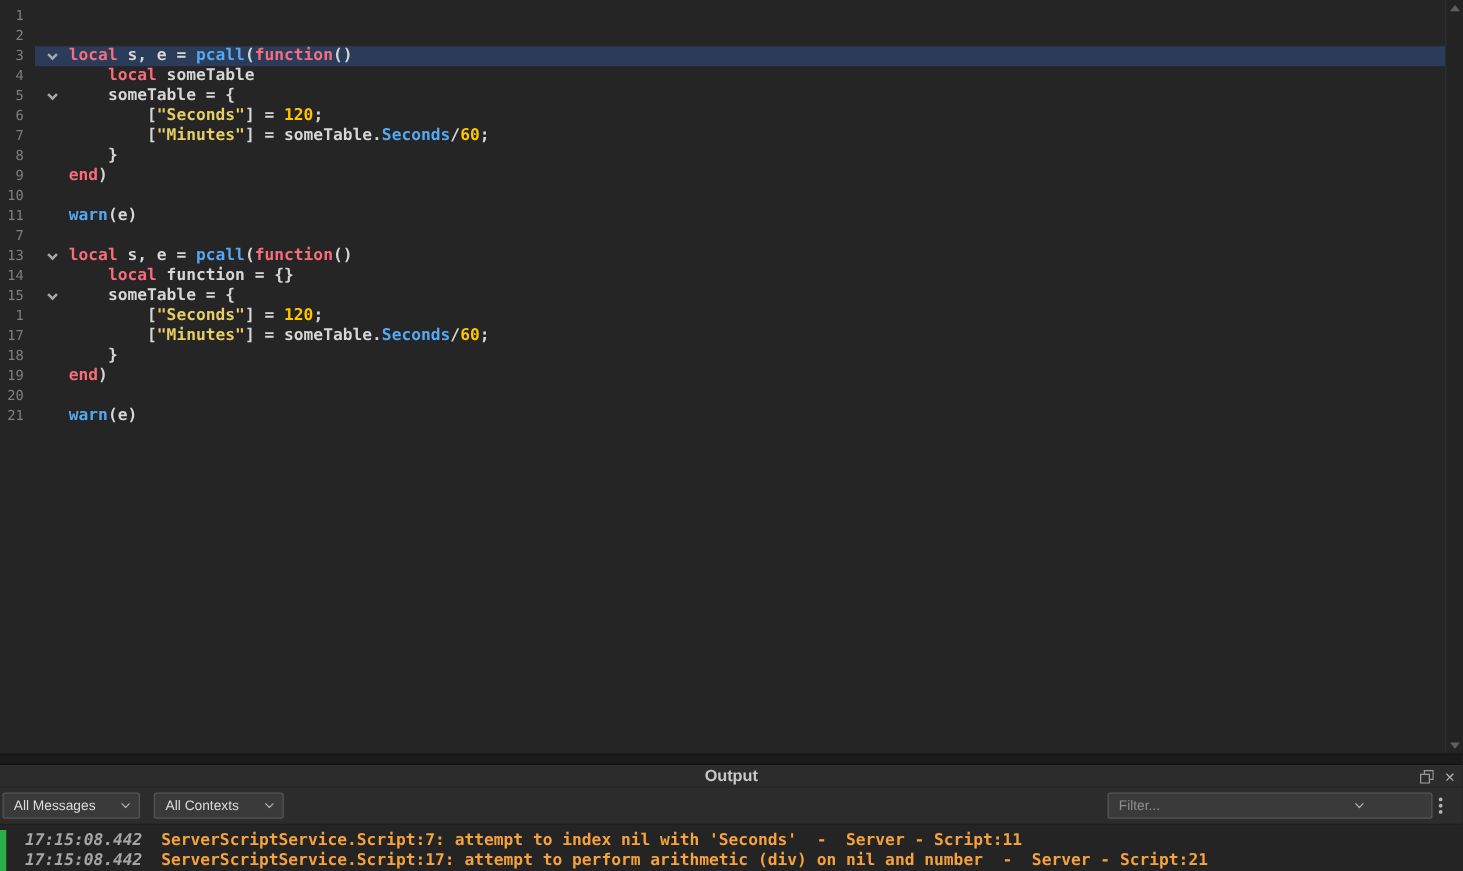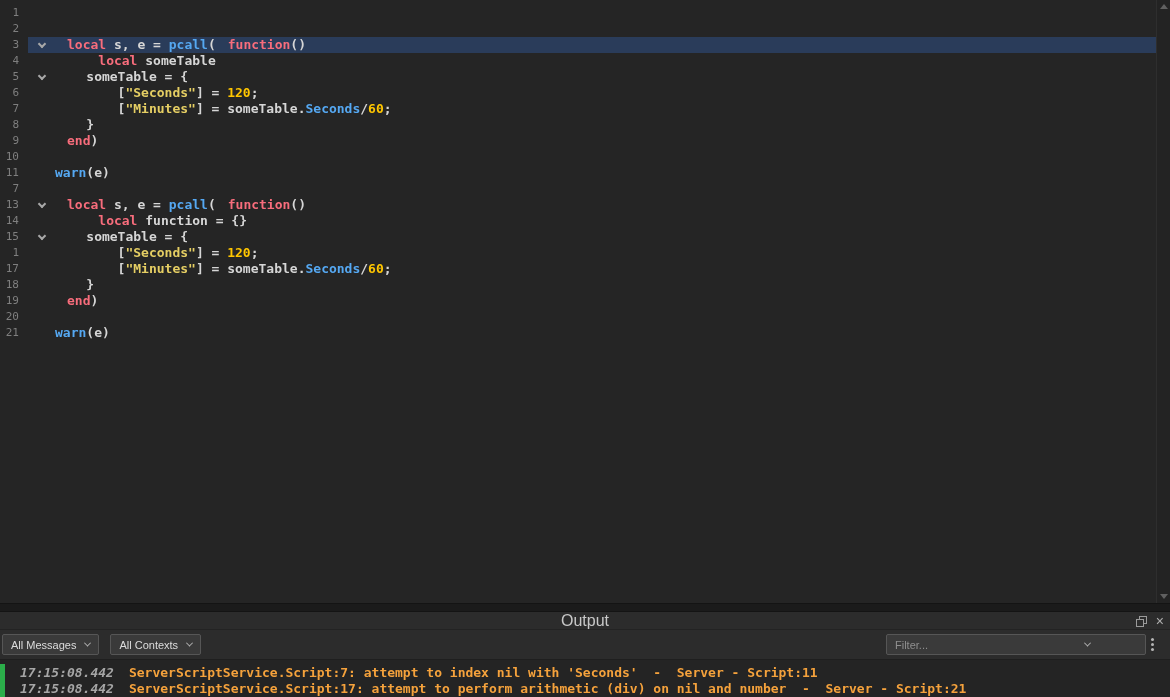--- a/index.html
+++ b/index.html
@@ -15,48 +15,48 @@
                font-family:"DejaVu Sans Mono", monospace; font-size:13px; font-weight:bold; }
   .code-line.active { background:var(--active-line-bg); }
   .ln { flex:none; width:28px; padding-right:9px; text-align:right;
         background:var(--editor-bg); color:var(--gutter-text);
         font-size:11px; font-weight:normal; }
   .fold { flex:none; width:27px; display:flex; align-items:center; justify-content:center; }
   .chev { width:6px; height:6px; border-right:2px solid #A8A8A8; border-bottom:2px solid #A8A8A8;
           transform:rotate(45deg); margin-top:-3px; }
   .code-text { flex:1; }
   .tk-pl { color:var(--code-text); }
-  .tk-kw { color:var(--keyword);margin-left:12px; }
+  .tk-kw { color:var(--keyword); }
   .tk-bi { color:var(--builtin); }
   .tk-st { color:var(--string); }
   .tk-nu { color:var(--number); }
   .tk-pr { color:var(--property); }
 
   .vscroll { flex:none; width:14px; background:#232323; border-left:1px solid #2E2E2E;
              display:flex; flex-direction:column; justify-content:space-between;
              align-items:center; padding:4px 0; }
   .tri-up { width:0; height:0; border-left:4px solid transparent; border-right:4px solid transparent;
             border-bottom:5px solid #606060; }
   .tri-down { width:0; height:0; border-left:4px solid transparent; border-right:4px solid transparent;
               border-top:5px solid #606060; }
 
   .splitter { height:9px; background:#1B1B1B; border-top:1px solid #141414; border-bottom:1px solid #141414; }
 
   
   .output-header { height:18px; background:var(--panel-bg); display:flex; align-items:center;
                    position:relative; border-bottom:1px solid #232323; }
-  .output-title { margin:0 auto; color:#C8C8C8; font-size:16px; }
+  .output-title { margin:0 auto; color:#C8C8C8; font-size:13px;font-weight:bold; }
   .header-icons { position:absolute; right:6px; top:0; height:18px; display:flex; align-items:center; gap:9px; }
   .close-x { color:#B0B0B0; font-size:14px; line-height:14px; cursor:default; }
 
   .output-toolbar { height:30px; background:var(--panel-bg); display:flex; align-items:center;
                     padding:0 10px 0 2px; border-bottom:1px solid #1F1F1F; }
   .dd { height:21px; background:var(--control-bg); border:1px solid var(--control-border);
         border-radius:2px; color:#DCDCDC; font-size:11px; display:flex; align-items:center;
-        padding:0 8px; gap:9px; margin-right:11px; }
+        padding:0 8px; gap:22px; margin-right:11px; }
   .dd-chev { width:5px; height:5px; border-right:1.5px solid #B5B5B5; border-bottom:1.5px solid #B5B5B5;
              display:inline-block; transform:rotate(45deg) translate(-1px,-1px); }
   .filter-wrap { margin-left:auto; position:relative; width:260px; height:21px; }
   .filter-wrap input { width:100%; height:100%; background:var(--control-bg);
                        border:1px solid var(--control-border); border-radius:2px; color:#CCCCCC;
                        font-size:11px; font-family:"Liberation Sans", sans-serif; padding:0 32px 0 8px; outline:none;margin-left:48px; }
   .filter-wrap input::placeholder { color:#8F8F8F; }
   .filter-wrap .dd-chev { position:absolute; right:8px; top:8px; }
   .icon-btn { display:flex; align-items:center; justify-content:center; }
   .trash-btn { margin-left:18px; }

